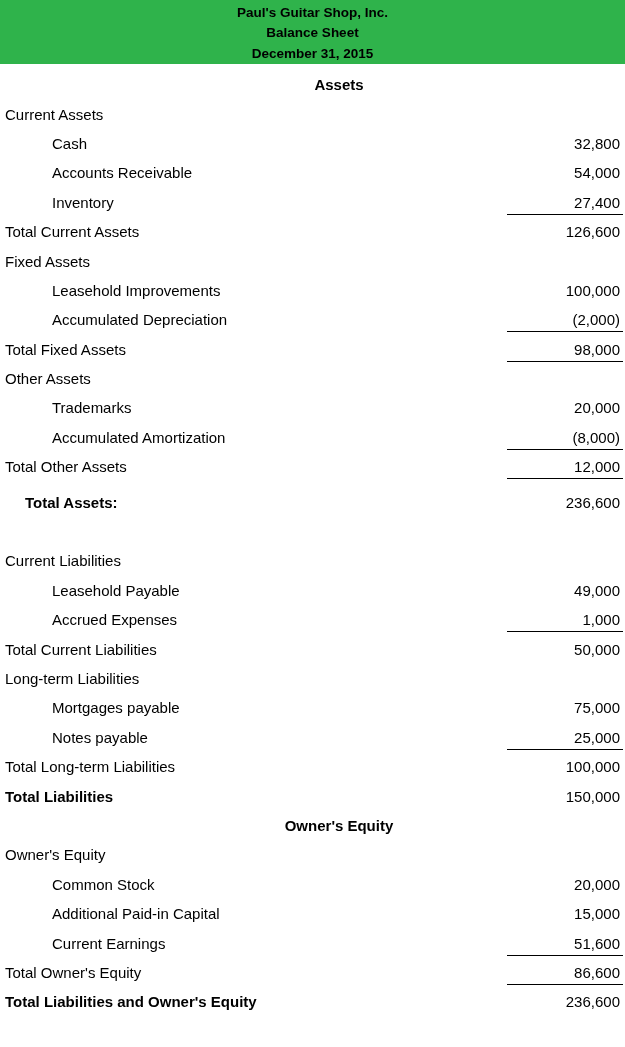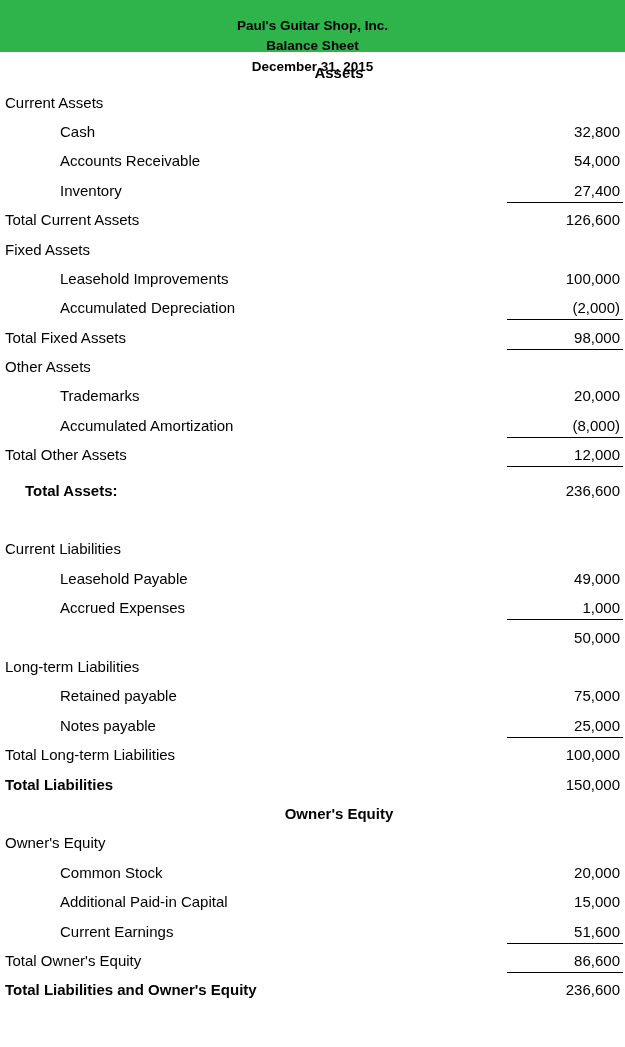--- a/index.html
+++ b/index.html
@@ -8,37 +8,37 @@
     position:relative;
     width:625px;
     height:1047px;
     background:#ffffff;
     font-family:"Liberation Sans", sans-serif;
     font-size:15px;
     color:#000000;
     overflow:hidden;
   }
   .header {
-    height:52px;
+    height:64px;
     background:#2FB34B;
     text-align:center;
     font-weight:bold;
     font-size:13.5px;
-    padding-top:16px;
+    padding-top:3px;
   }
   .header .hline { line-height:20.4px; }
   .rows { padding-top:6px; }
   .row {
     display:flex;
     align-items:center;
     height:29.4px;
   }
   .row.extra-space { margin-top:6px;padding-left:20px; }
   .row .label { padding-left:5px; white-space:nowrap; }
-  .row.item .label { padding-left:52px;margin-left:8px; }
+  .row.item .label { padding-left:52px; }
   .row.section-heading {
     justify-content:center;
     font-weight:bold;
     padding-left:48px; 
   }
   .row.grand-total .label { font-weight:bold; }
   .value {
     margin-left:auto;
     width:112px;
     margin-right:5px;
@@ -128,27 +128,28 @@
       </div>
       <div class="row item">
         <div class="label">Leasehold Payable</div>
         <div class="value">49,000</div>
       </div>
       <div class="row item">
         <div class="label">Accrued Expenses</div>
         <div class="value underline">1,000</div>
       </div>
       <div class="row total">
+        <div class="label">Total Current Liabilities</div>
         <div class="value">50,000</div>
       </div>
       <div class="row category">
         <div class="label">Long-term Liabilities</div>
       </div>
       <div class="row item">
-        <div class="label">Retained payable</div>
+        <div class="label">Mortgages payable</div>
         <div class="value">75,000</div>
       </div>
       <div class="row item">
         <div class="label">Notes payable</div>
         <div class="value underline">25,000</div>
       </div>
       <div class="row total">
         <div class="label">Total Long-term Liabilities</div>
         <div class="value">100,000</div>
       </div>

